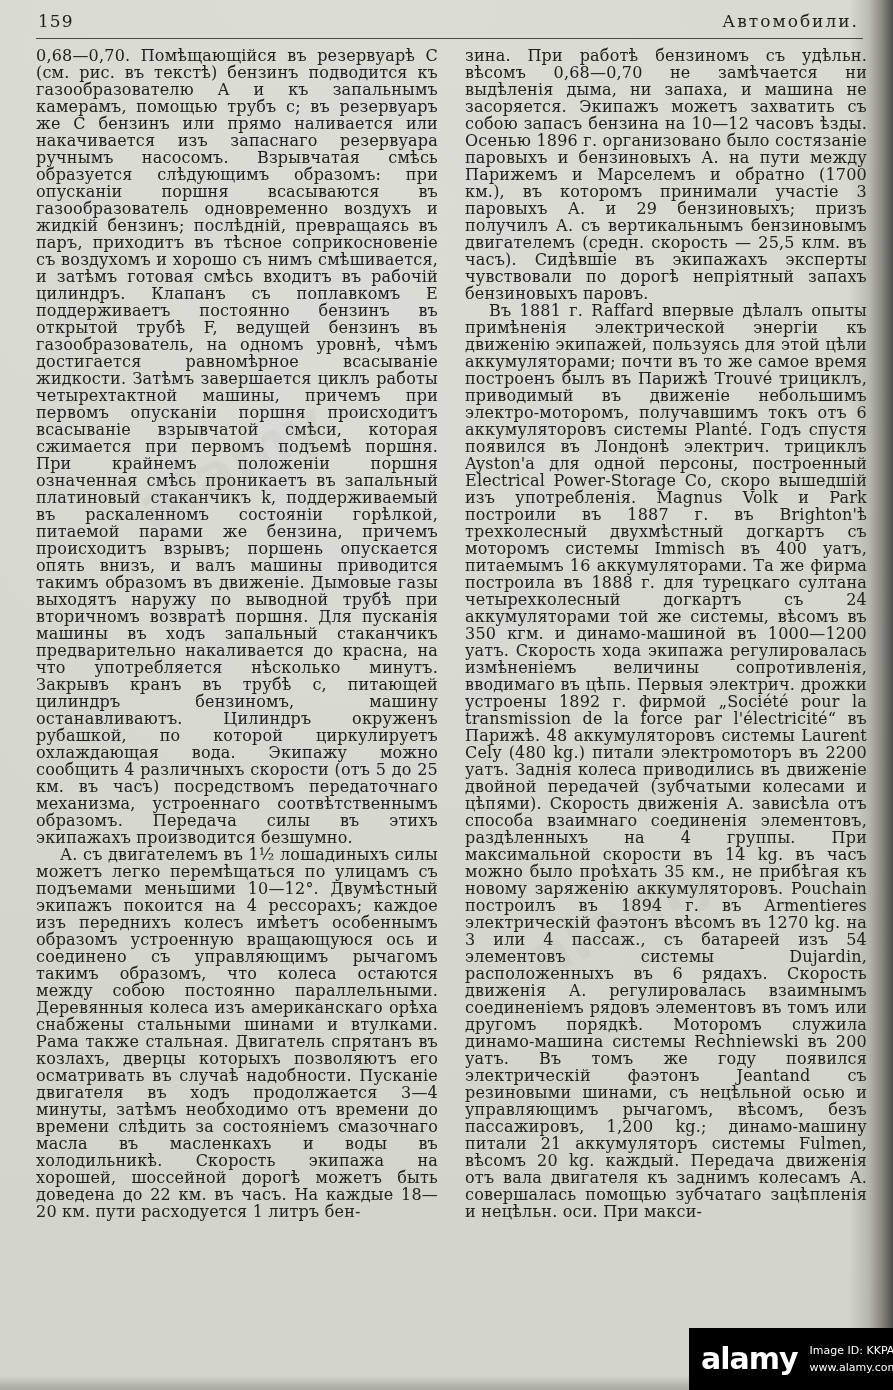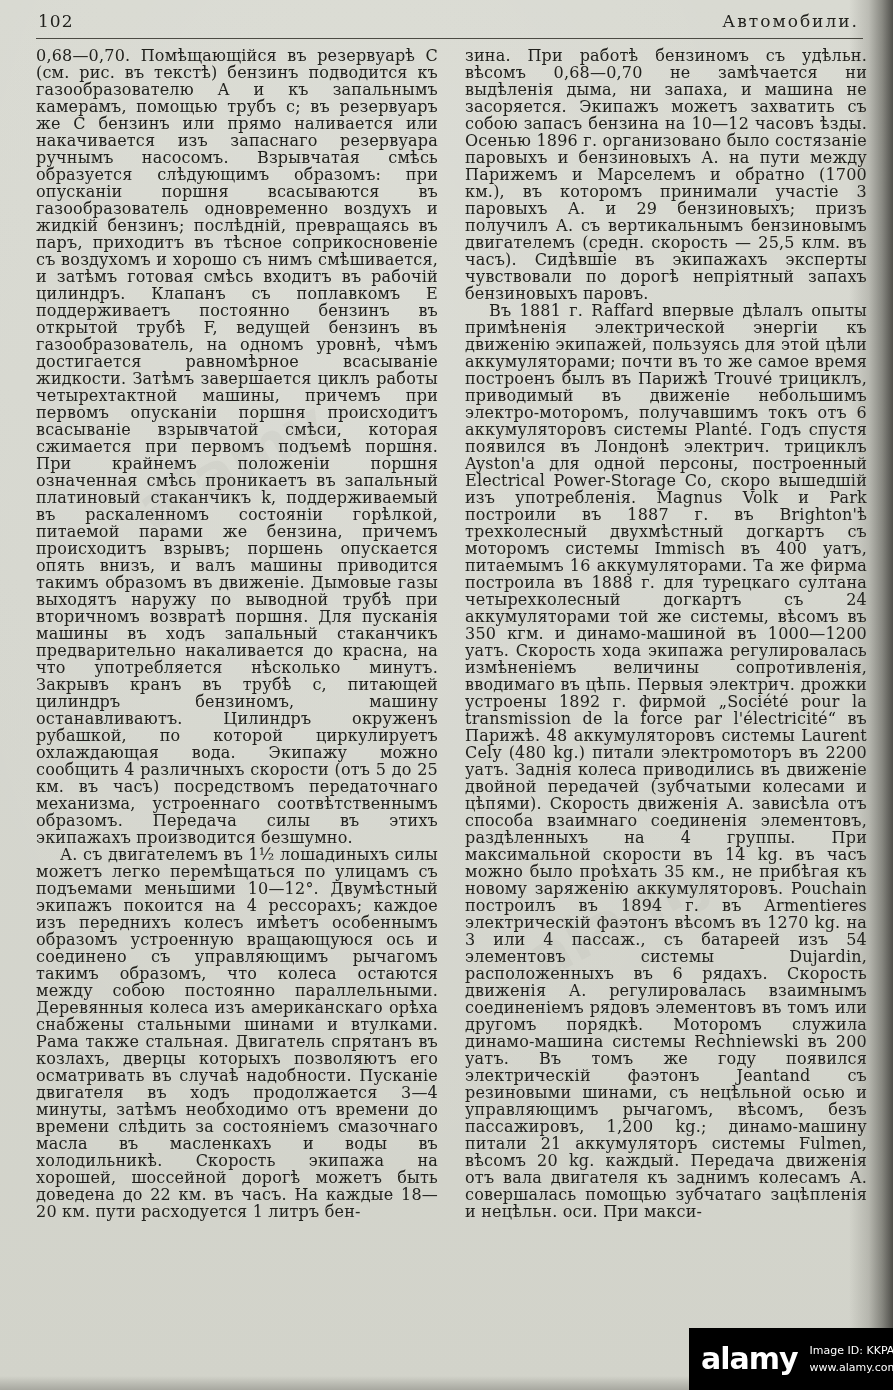--- a/index.html
+++ b/index.html
@@ -127,21 +127,21 @@
     line-height: 1.2;
     white-space: nowrap;
   }
 </style>
 </head>
 <body>
 
 <div class="page">
 
   <div class="header">
-    <span class="page-number">102</span>
+    <span class="page-number">159</span>
     <span class="page-title">Автомобили.</span>
   </div>
   <div class="header-rule"></div>
 
   <div class="columns">
     <div class="col">
       <p>0,68—0,70. Помѣщающійся въ резервуарѣ C (см. рис. въ текстѣ) бензинъ подводится къ газообразователю A и къ запальнымъ камерамъ, помощью трубъ c; въ резервуаръ же C бензинъ или прямо наливается или накачивается изъ запаснаго резервуара ручнымъ насосомъ. Взрывчатая смѣсь образуется слѣдующимъ образомъ: при опусканіи поршня всасываются въ газообразователь одновременно воздухъ и жидкій бензинъ; послѣдній, превращаясь въ паръ, приходитъ въ тѣсное соприкосновеніе съ воздухомъ и хорошо съ нимъ смѣшивается, и затѣмъ готовая смѣсь входитъ въ рабочій цилиндръ. Клапанъ съ поплавкомъ E поддерживаетъ постоянно бензинъ въ открытой трубѣ F, ведущей бензинъ въ газообразователь, на одномъ уровнѣ, чѣмъ достигается равномѣрное всасываніе жидкости. Затѣмъ завершается циклъ работы четырехтактной машины, причемъ при первомъ опусканіи поршня происходитъ всасываніе взрывчатой смѣси, которая сжимается при первомъ подъемѣ поршня. При крайнемъ положеніи поршня означенная смѣсь проникаетъ въ запальный платиновый стаканчикъ k, поддерживаемый въ раскаленномъ состояніи горѣлкой, питаемой парами же бензина, причемъ происходитъ взрывъ; поршень опускается опять внизъ, и валъ машины приводится такимъ образомъ въ движеніе. Дымовые газы выходятъ наружу по выводной трубѣ при вторичномъ возвратѣ поршня. Для пусканія машины въ ходъ запальный стаканчикъ предварительно накаливается до красна, на что употребляется нѣсколько минутъ. Закрывъ кранъ въ трубѣ c, питающей цилиндръ бензиномъ, машину останавливаютъ. Цилиндръ окруженъ рубашкой, по которой циркулируетъ охлаждающая вода. Экипажу можно сообщить 4 различныхъ скорости (отъ 5 до 25 км. въ часъ) посредствомъ передаточнаго механизма, устроеннаго соотвѣтственнымъ образомъ. Передача силы въ этихъ экипажахъ производится безшумно.</p>
       <p class="indent">А. съ двигателемъ въ 1½ лошадиныхъ силы можетъ легко перемѣщаться по улицамъ съ подъемами меньшими 10—12°. Двумѣстный экипажъ покоится на 4 рессорахъ; каждое изъ переднихъ колесъ имѣетъ особеннымъ образомъ устроенную вращающуюся ось и соединено съ управляющимъ рычагомъ такимъ образомъ, что колеса остаются между собою постоянно параллельными. Деревянныя колеса изъ американскаго орѣха снабжены стальными шинами и втулками. Рама также стальная. Двигатель спрятанъ въ козлахъ, дверцы которыхъ позволяютъ его осматривать въ случаѣ надобности. Пусканіе двигателя въ ходъ продолжается 3—4 минуты, затѣмъ необходимо отъ времени до времени слѣдить за состояніемъ смазочнаго масла въ масленкахъ и воды въ холодильникѣ. Скорость экипажа на хорошей, шоссейной дорогѣ можетъ быть доведена до 22 км. въ часъ. На каждые 18—20 км. пути расходуется 1 литръ бен-</p>
     </div>
     <div class="divider"></div>

